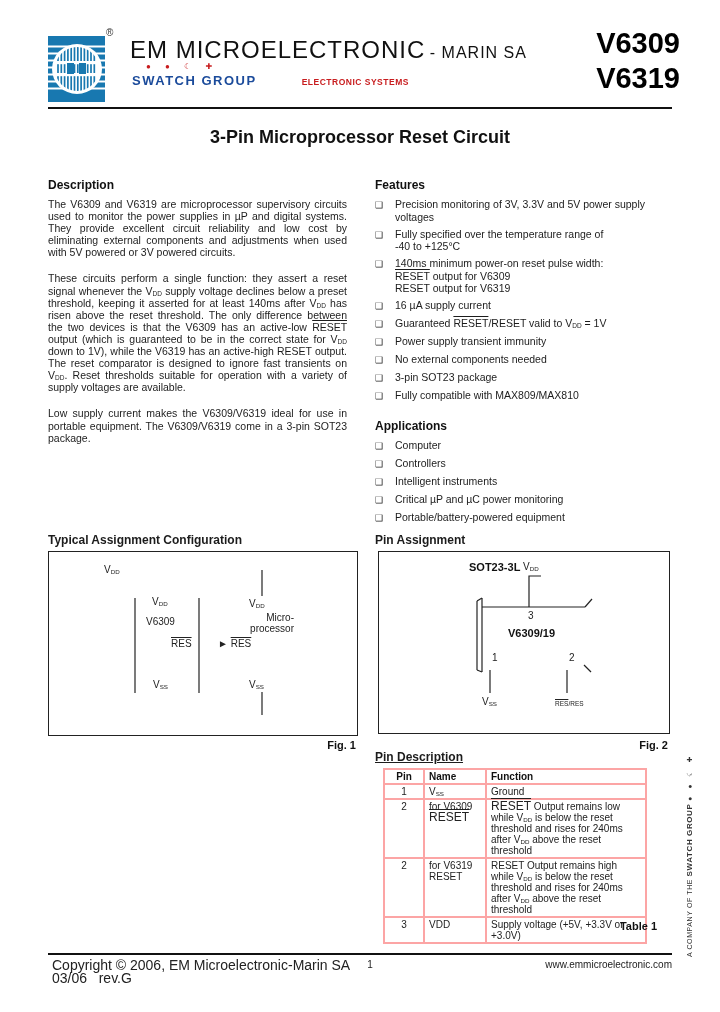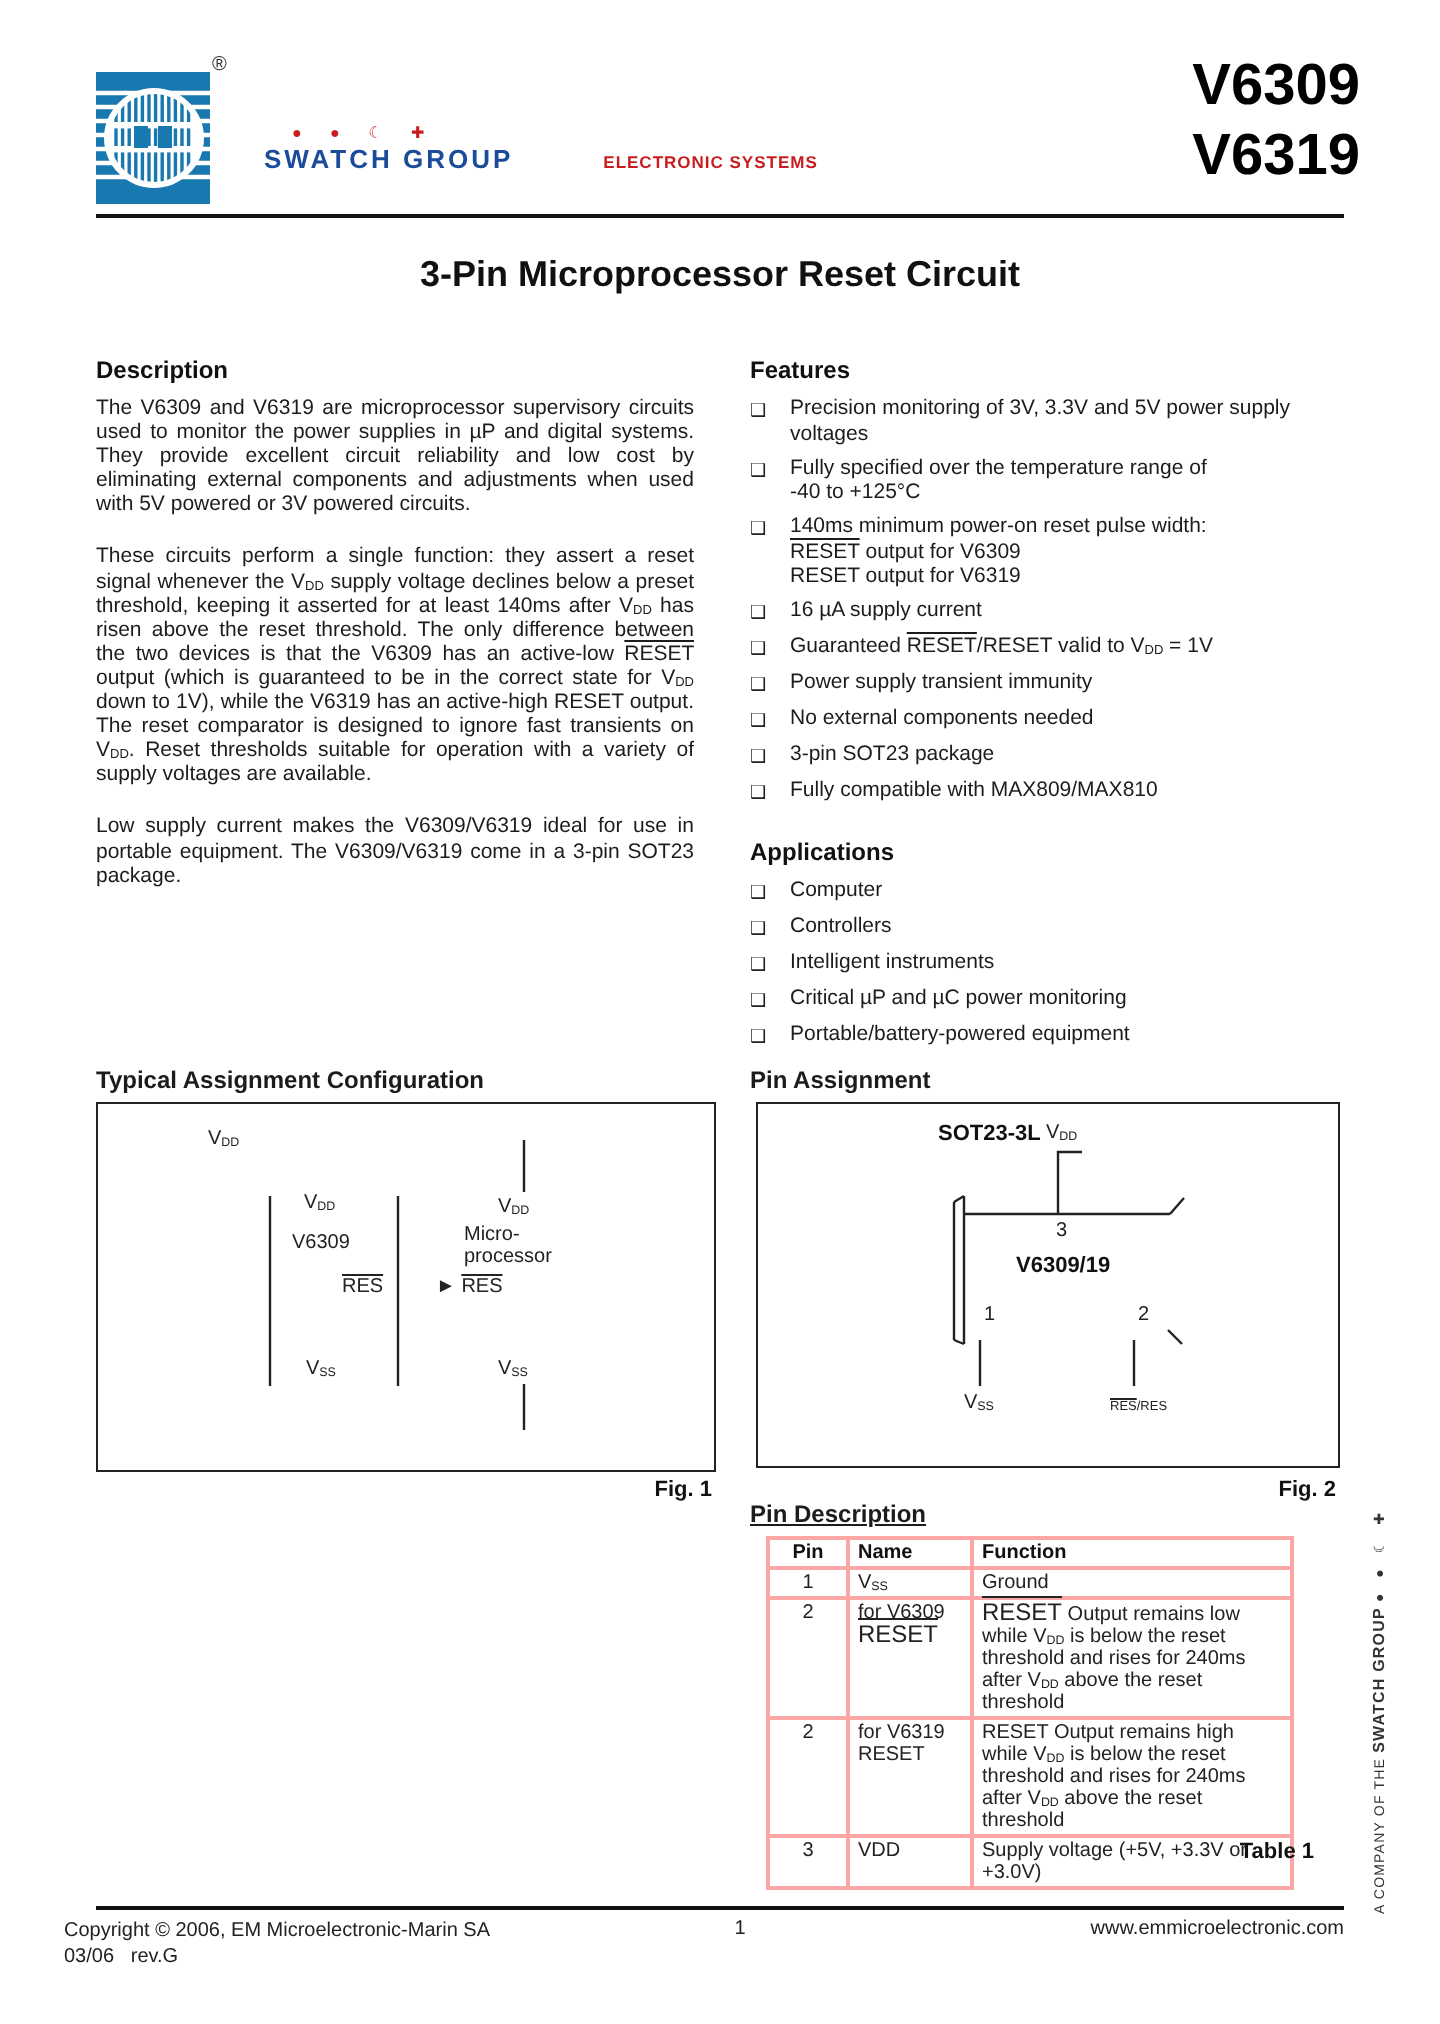--- a/index.html
+++ b/index.html
@@ -45,21 +45,21 @@
   
   .fig-head{position:absolute;top:533px;font-size:12px;font-weight:bold;}
   .fig1-head{left:48px;} .fig2-head{left:375px;}
   .fig-box{position:absolute;top:551px;border:1px solid #222;background:#fff;}
   .fig1-box{left:48px;width:308px;height:183px;}
   .fig2-box{left:378px;width:290px;height:181px;}
   .fig-box svg{position:absolute;left:0;top:0;}
   .fig-label{position:absolute;font-size:10px;white-space:pre;color:#222;}
   .fig-label.b{font-weight:bold;font-size:11px;color:#111;}
   .fig-label.tiny{font-size:6.5px;}
-  .fig-label.ctr{text-align:left;}
+  .fig-label.ctr{text-align:right;}
   .fig-caption{position:absolute;font-size:11px;font-weight:bold;text-align:right;color:#111;}
   .fig1-caption{left:48px;width:308px;top:739px;}
   .fig2-caption{left:378px;width:290px;top:739px;}
 
   
   .pin-desc-head{position:absolute;left:375px;top:750px;font-size:12px;font-weight:bold;margin:0;text-decoration:underline;}
   .pin-table{position:absolute;left:383px;top:768px;border-collapse:collapse;table-layout:fixed;}
   .pin-table th,.pin-table td{border:2px solid #fca5a5;font-size:10px;line-height:11px;
        padding:1px 4px;vertical-align:top;text-align:left;color:#222;}
   .pin-table th{font-weight:bold;color:#111;}
@@ -70,21 +70,21 @@
                  font-size:11px;font-weight:bold;color:#111;}
 
   
   .vertical-brand{position:absolute;left:685px;top:957px;transform:rotate(-90deg);
       transform-origin:0 0;white-space:nowrap;font-size:7px;letter-spacing:0.6px;color:#333;}
   .vertical-brand .vb-bold{font-weight:bold;font-size:8px;}
   .vertical-brand .vb-sym{font-size:7px;letter-spacing:3px;}
 
   
   .footer-rule{top:953px;height:1.5px;}
-  .copyright{position:absolute;left:32px;top:959px;font-size:10px;line-height:13px;color:#222;}
+  .copyright{position:absolute;left:52px;top:959px;font-size:14px;line-height:13px;color:#222;}
   .copyright .rev{white-space:pre;}
   .page-num{position:absolute;left:340px;width:60px;top:959px;text-align:center;font-size:10px;color:#222;}
   .website{position:absolute;right:48px;top:959px;font-size:10px;color:#222;}
 </style>
 </head>
 <body>
 
 <div class="page">
 
   <div class="logo">
@@ -121,20 +121,24 @@
             <line x1="46.3" y1="11" x2="46.3" y2="55"></line>
         </g>
         <rect x="6" y="25" width="46" height="3.2" fill="#ffffff"></rect>
         <rect x="6" y="37" width="46" height="3.2" fill="#ffffff"></rect>
         <rect x="19" y="27" width="7" height="11" fill="var(--logo-blue)"></rect>
         <rect x="31" y="27" width="7" height="11" fill="var(--logo-blue)"></rect>
       </g>
     </svg>
   </div>
   <span class="reg-mark">®</span>
+  <div class="brandline">
+    <span class="brand-main">EM MICROELECTRONIC</span>
+    <span class="brand-suffix">- MARIN SA</span>
+  </div>
   <div class="swatchline">
     <div class="swatch-symbols">● ● ☾ ✚</div>
     <span class="swatch-group">SWATCH GROUP</span><span class="electronic-systems">ELECTRONIC SYSTEMS</span>
   </div>
   <div class="part-numbers">
     <div>V6309</div>
     <div>V6319</div>
   </div>
   <div class="rule top-rule"></div>
 

